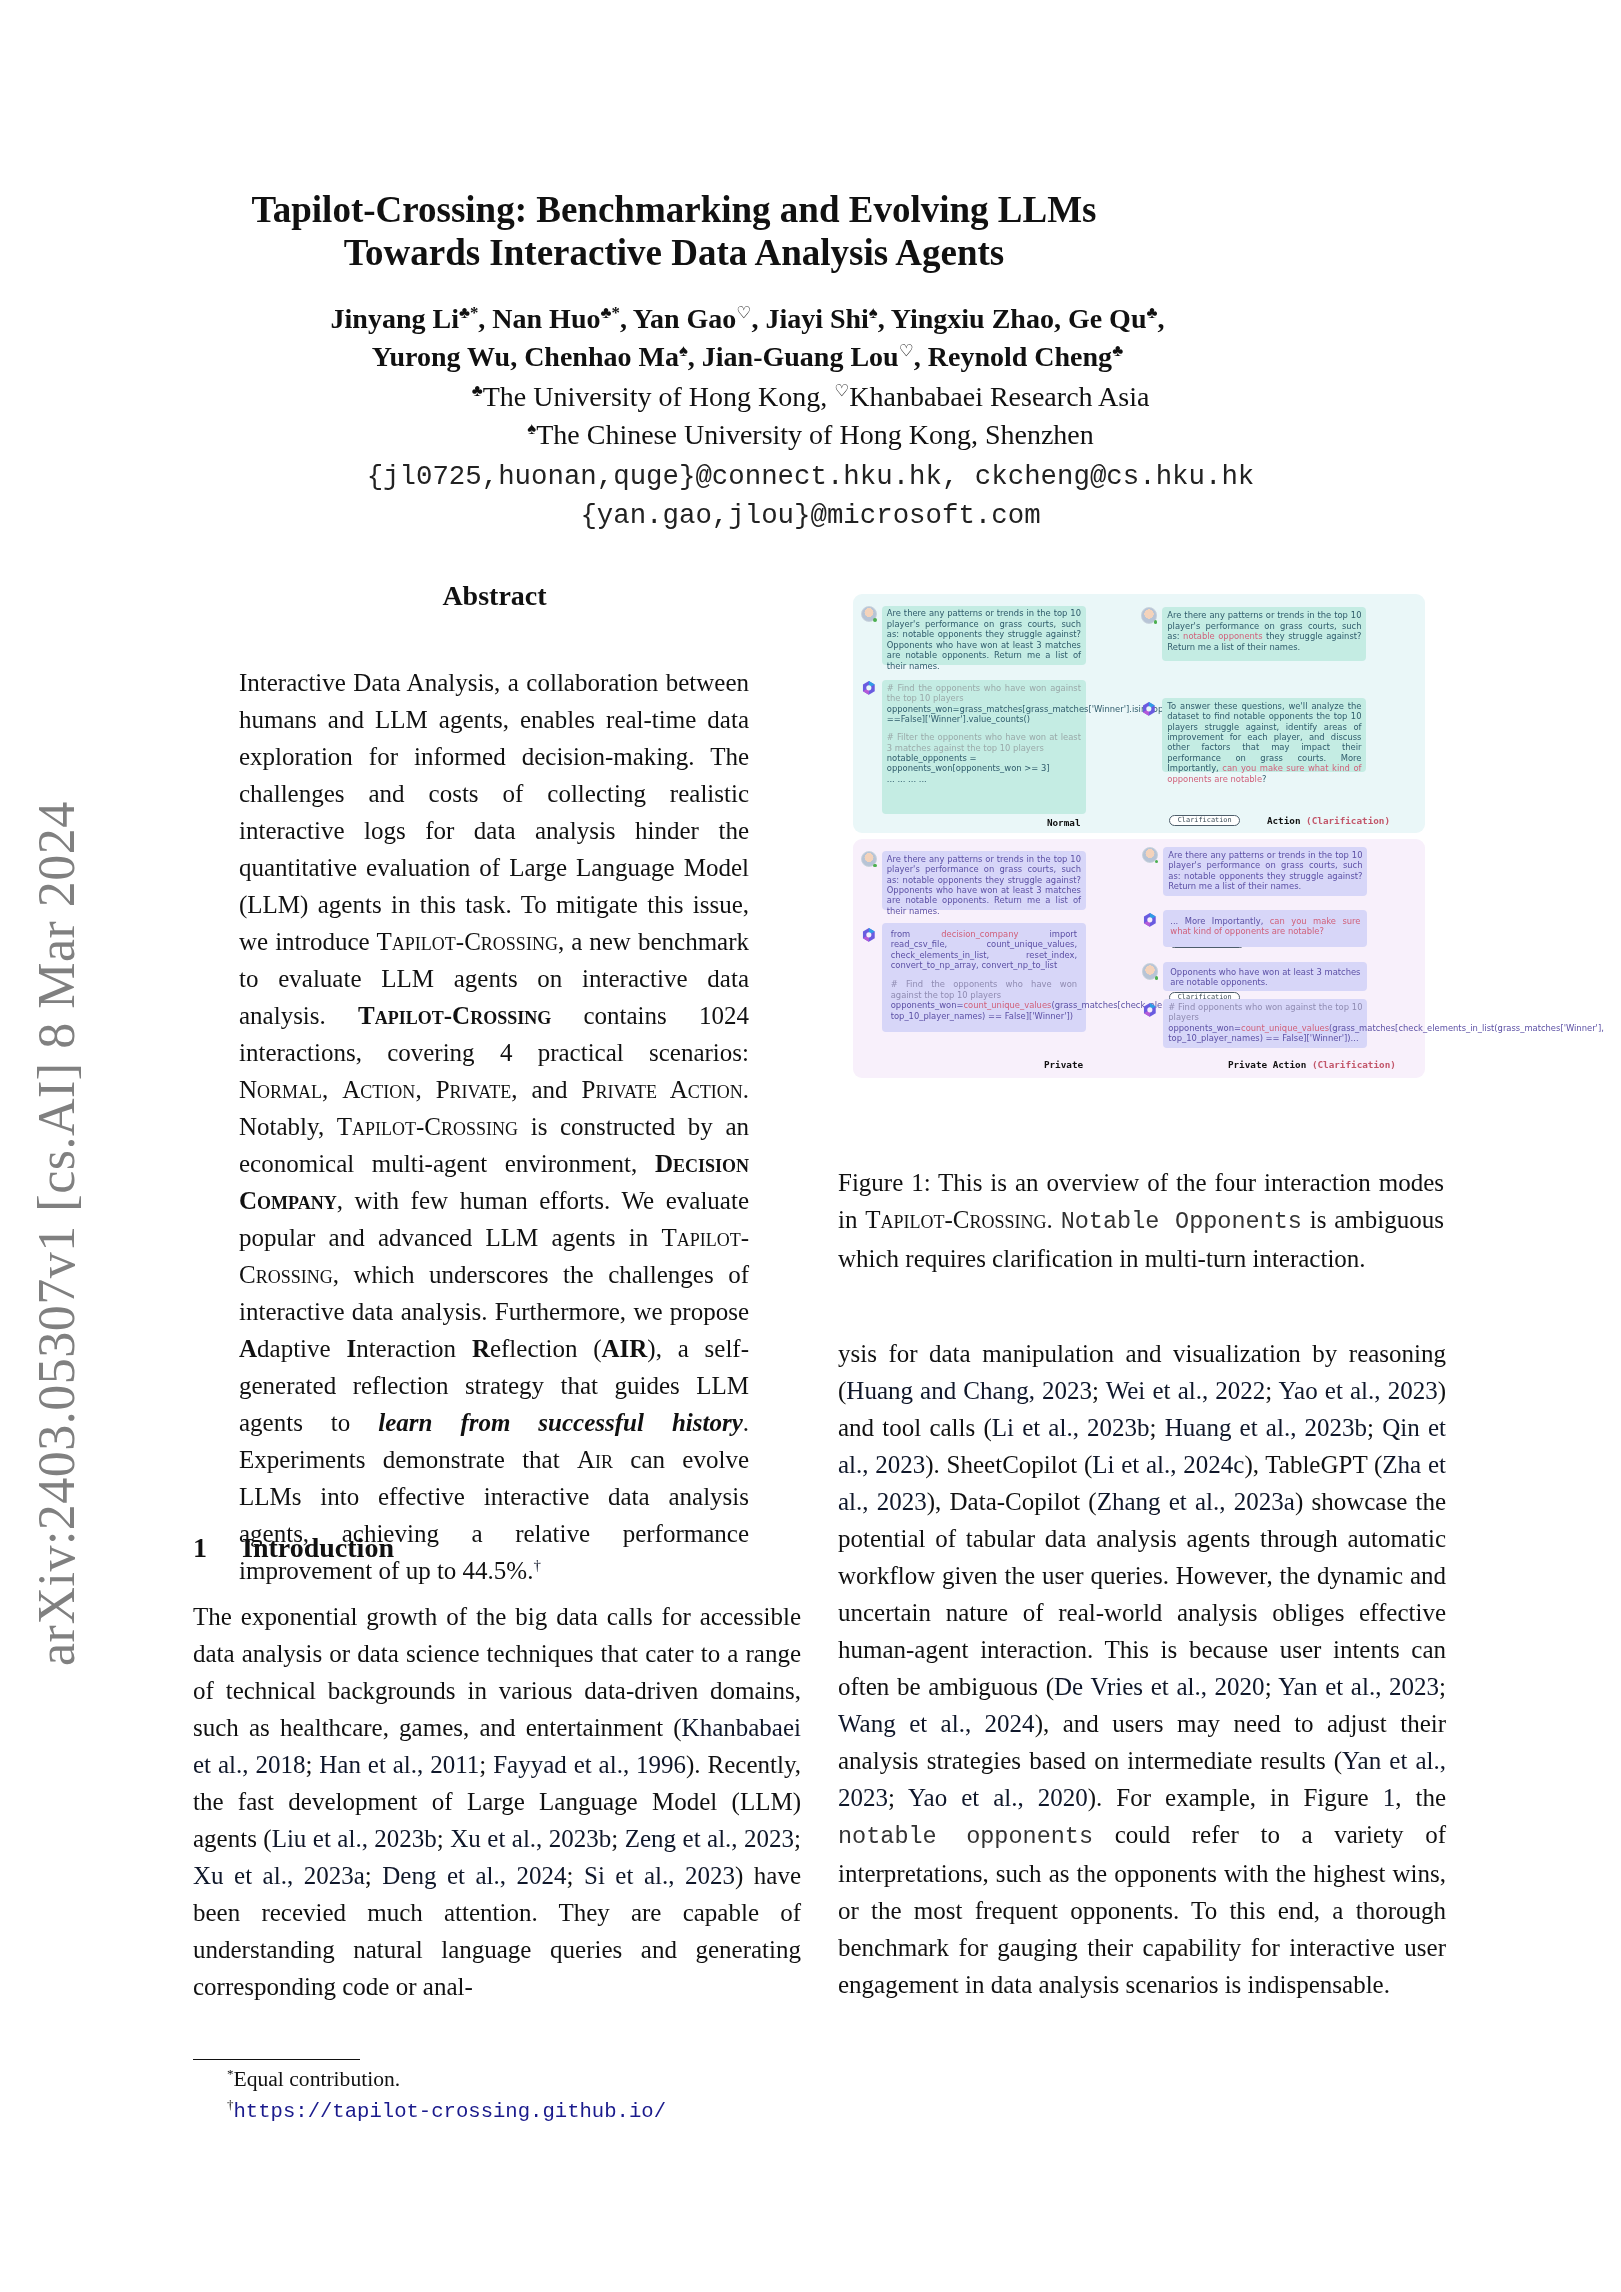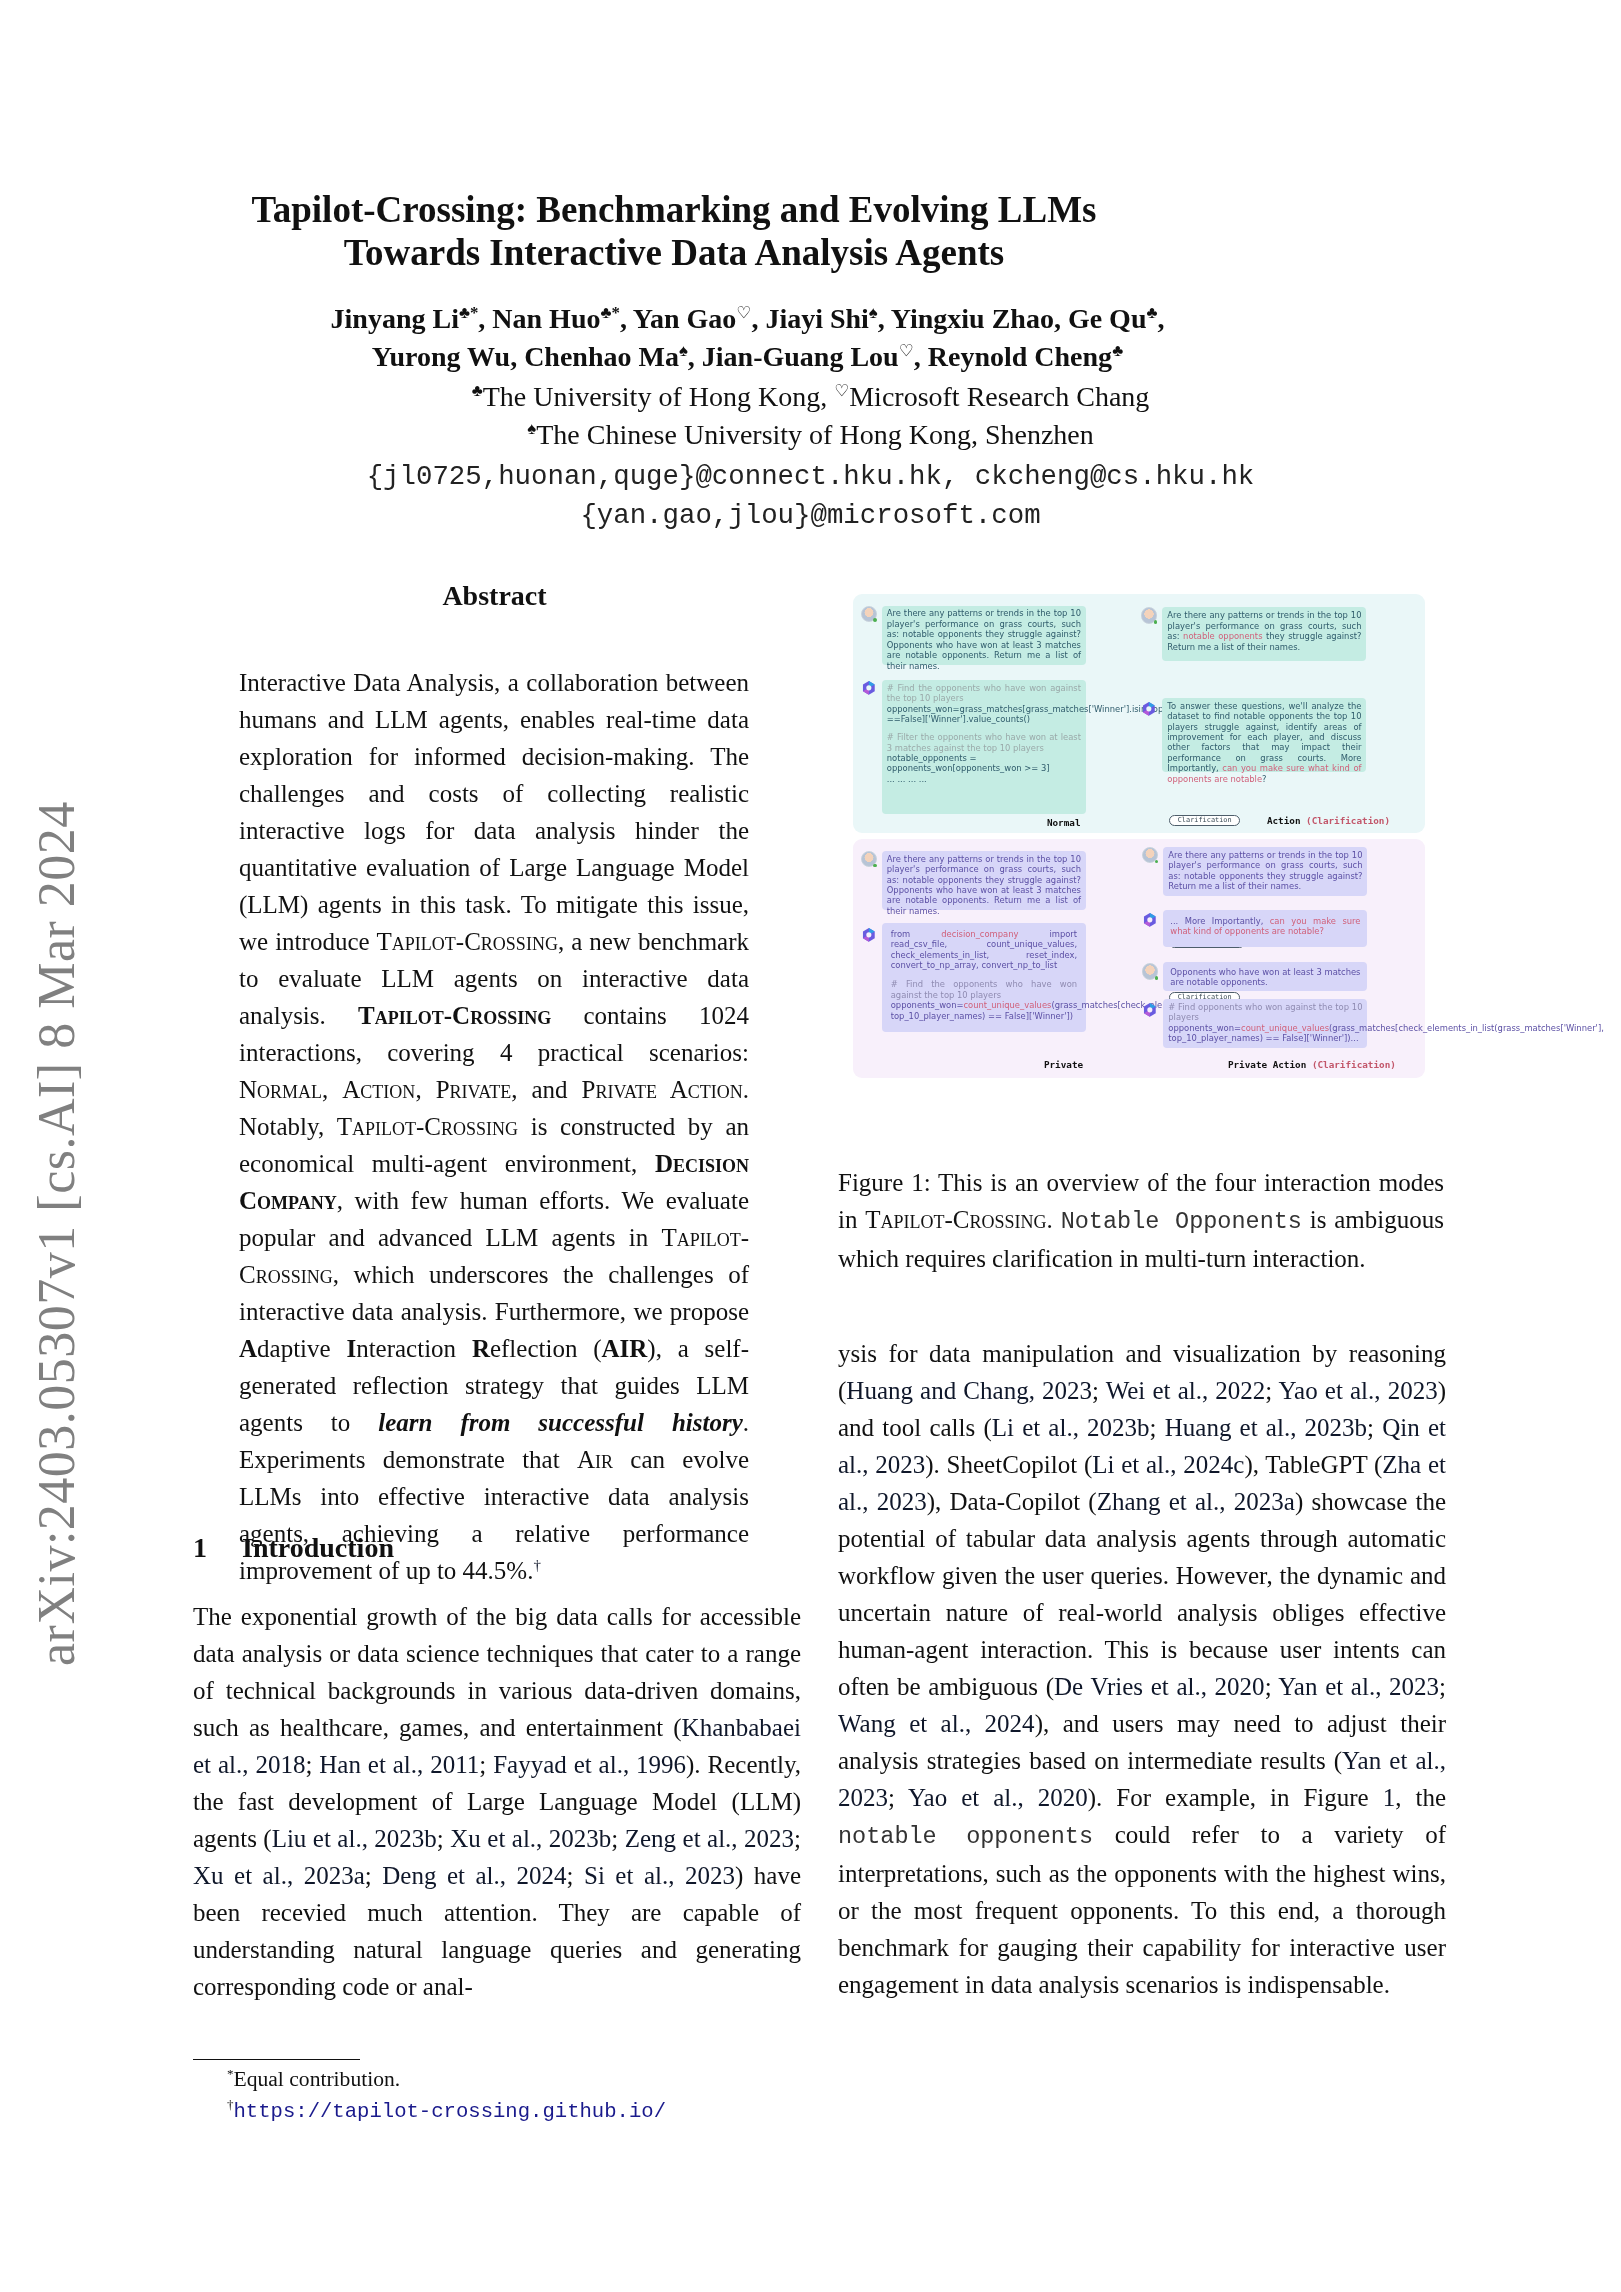--- a/index.html
+++ b/index.html
@@ -73,21 +73,21 @@
 <div class="title">
   <div>Tapilot-Crossing: Benchmarking and Evolving LLMs</div>
   <div>Towards Interactive Data Analysis Agents</div>
 </div>
 <div class="authors">
   <div id="authors1"><span>Jinyang Li</span><sup>♣*</sup>, <span>Nan Huo</span><sup>♣*</sup>, <span>Yan Gao</span><sup>♡</sup>, <span>Jiayi Shi</span><sup>♠</sup>, <span>Yingxiu Zhao</span>, <span>Ge Qu</span><sup>♣</sup>, </div>
   <div id="authors2"><span>Yurong Wu</span>, <span>Chenhao Ma</span><sup>♠</sup>, <span>Jian-Guang Lou</span><sup>♡</sup>, <span>Reynold Cheng</span><sup>♣</sup></div>
 </div>
 <div class="affils">
   <div>
-    <sup>♣</sup><span>The University of Hong Kong, </span><sup>♡</sup><span>Microsoft Research Chang</span>
+    <sup>♣</sup><span>The University of Hong Kong, </span><sup>♡</sup><span>Khanbabaei Research Asia</span>
   </div>
   <div>
     <sup>♠</sup><span>The Chinese University of Hong Kong, Shenzhen</span>
   </div>
 </div>
 <div class="emails">
   <div>{jl0725,huonan,quge}@connect.hku.hk, ckcheng@cs.hku.hk</div>
   <div>{yan.gao,jlou}@microsoft.com</div>
 </div>
 

